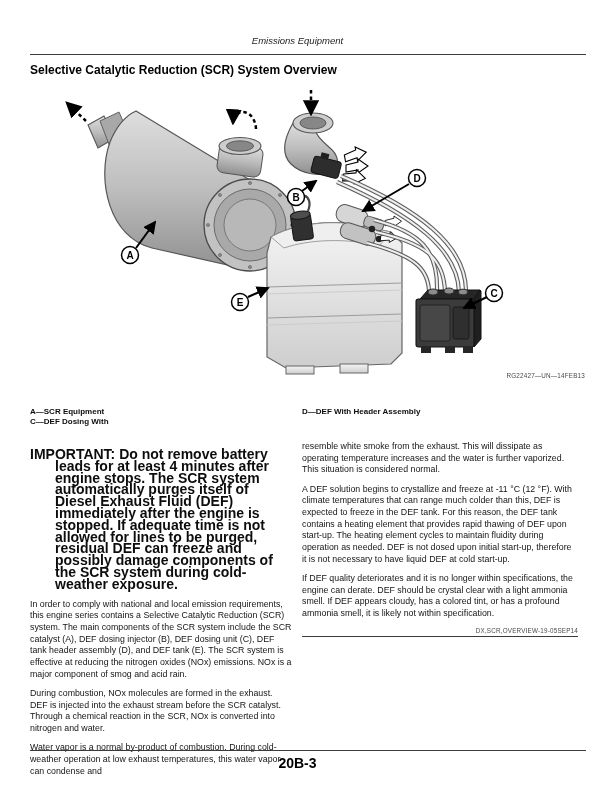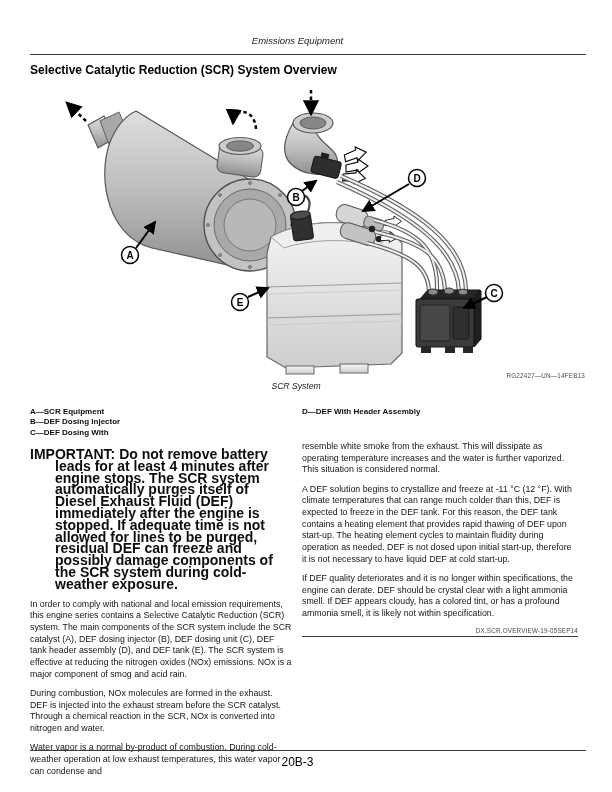--- a/index.html
+++ b/index.html
@@ -51,21 +51,21 @@
     margin: 0 0 8px 0; color: #0d0d0d;
   }
   .doc-code { text-align: right; font-size: 6.3px; color: #4a4a4a; margin-top: 1px; letter-spacing: 0.2px; }
   .end-rule { border-top: 1.2px solid #3a3a3a; margin-top: 2px; }
   .footer-rule {
     position: absolute; top: 750px; left: 30px; width: 556px;
     border-top: 1.3px solid #3a3a3a;
   }
   .page-number {
     position: absolute; top: 755px; left: 0; right: 0;
-    text-align: center; font-weight: normal; font-size: 12px; color: #000;
+    text-align: center; font-weight: bold; font-size: 14px; color: #000;
   }
 </style>
 </head>
 <body>
 
 <div class="sheet">
 
   <div class="running-header">Emissions Equipment</div>
   <div class="header-rule"></div>
   <div class="page-title">Selective Catalytic Reduction (SCR) System Overview</div>
@@ -211,26 +211,24 @@
       <text x="417" y="96.5">D</text>
     </g>
     <g>
       <line x1="248" y1="212" x2="268" y2="203" stroke="#000" stroke-width="2" marker-end="url(#ah)"></line>
       <circle cx="240" cy="217" r="8.5" fill="#fff" stroke="#000" stroke-width="1.5"></circle>
       <text x="240" y="220.5">E</text>
     </g>
   </svg>
 
   <div class="figure-id">RG22427—UN—14FEB13</div>
-  <div class="figure-caption">SCR System</div>
 
   <div class="legend">
     <div class="legend-col-left">
       <div class="legend-item">A—SCR Equipment</div>
-      <div class="legend-item">B—DEF Dosing Injector</div>
       <div class="legend-item">C—DEF Dosing With</div>
     </div>
     <div class="legend-col-right">
       <div class="legend-item">D—DEF With Header Assembly</div>
     </div>
   </div>
 
   <div class="body-col body-left">
     <p class="important"><span>IMPORTANT:</span> <span>Do not remove battery leads for at least 4 minutes after engine stops. The SCR system automatically purges itself of Diesel Exhaust Fluid (DEF) immediately after the engine is stopped. If adequate time is not allowed for lines to be purged, residual DEF can freeze and possibly damage components of the SCR system during cold-weather exposure.</span></p>
     <p class="body">In order to comply with national and local emission requirements, this engine series contains a Selective Catalytic Reduction (SCR) system. The main components of the SCR system include the SCR catalyst (A), DEF dosing injector (B), DEF dosing unit (C), DEF tank header assembly (D), and DEF tank (E). The SCR system is effective at reducing the nitrogen oxides (NOx) emissions. NOx is a major component of smog and acid rain.</p>

